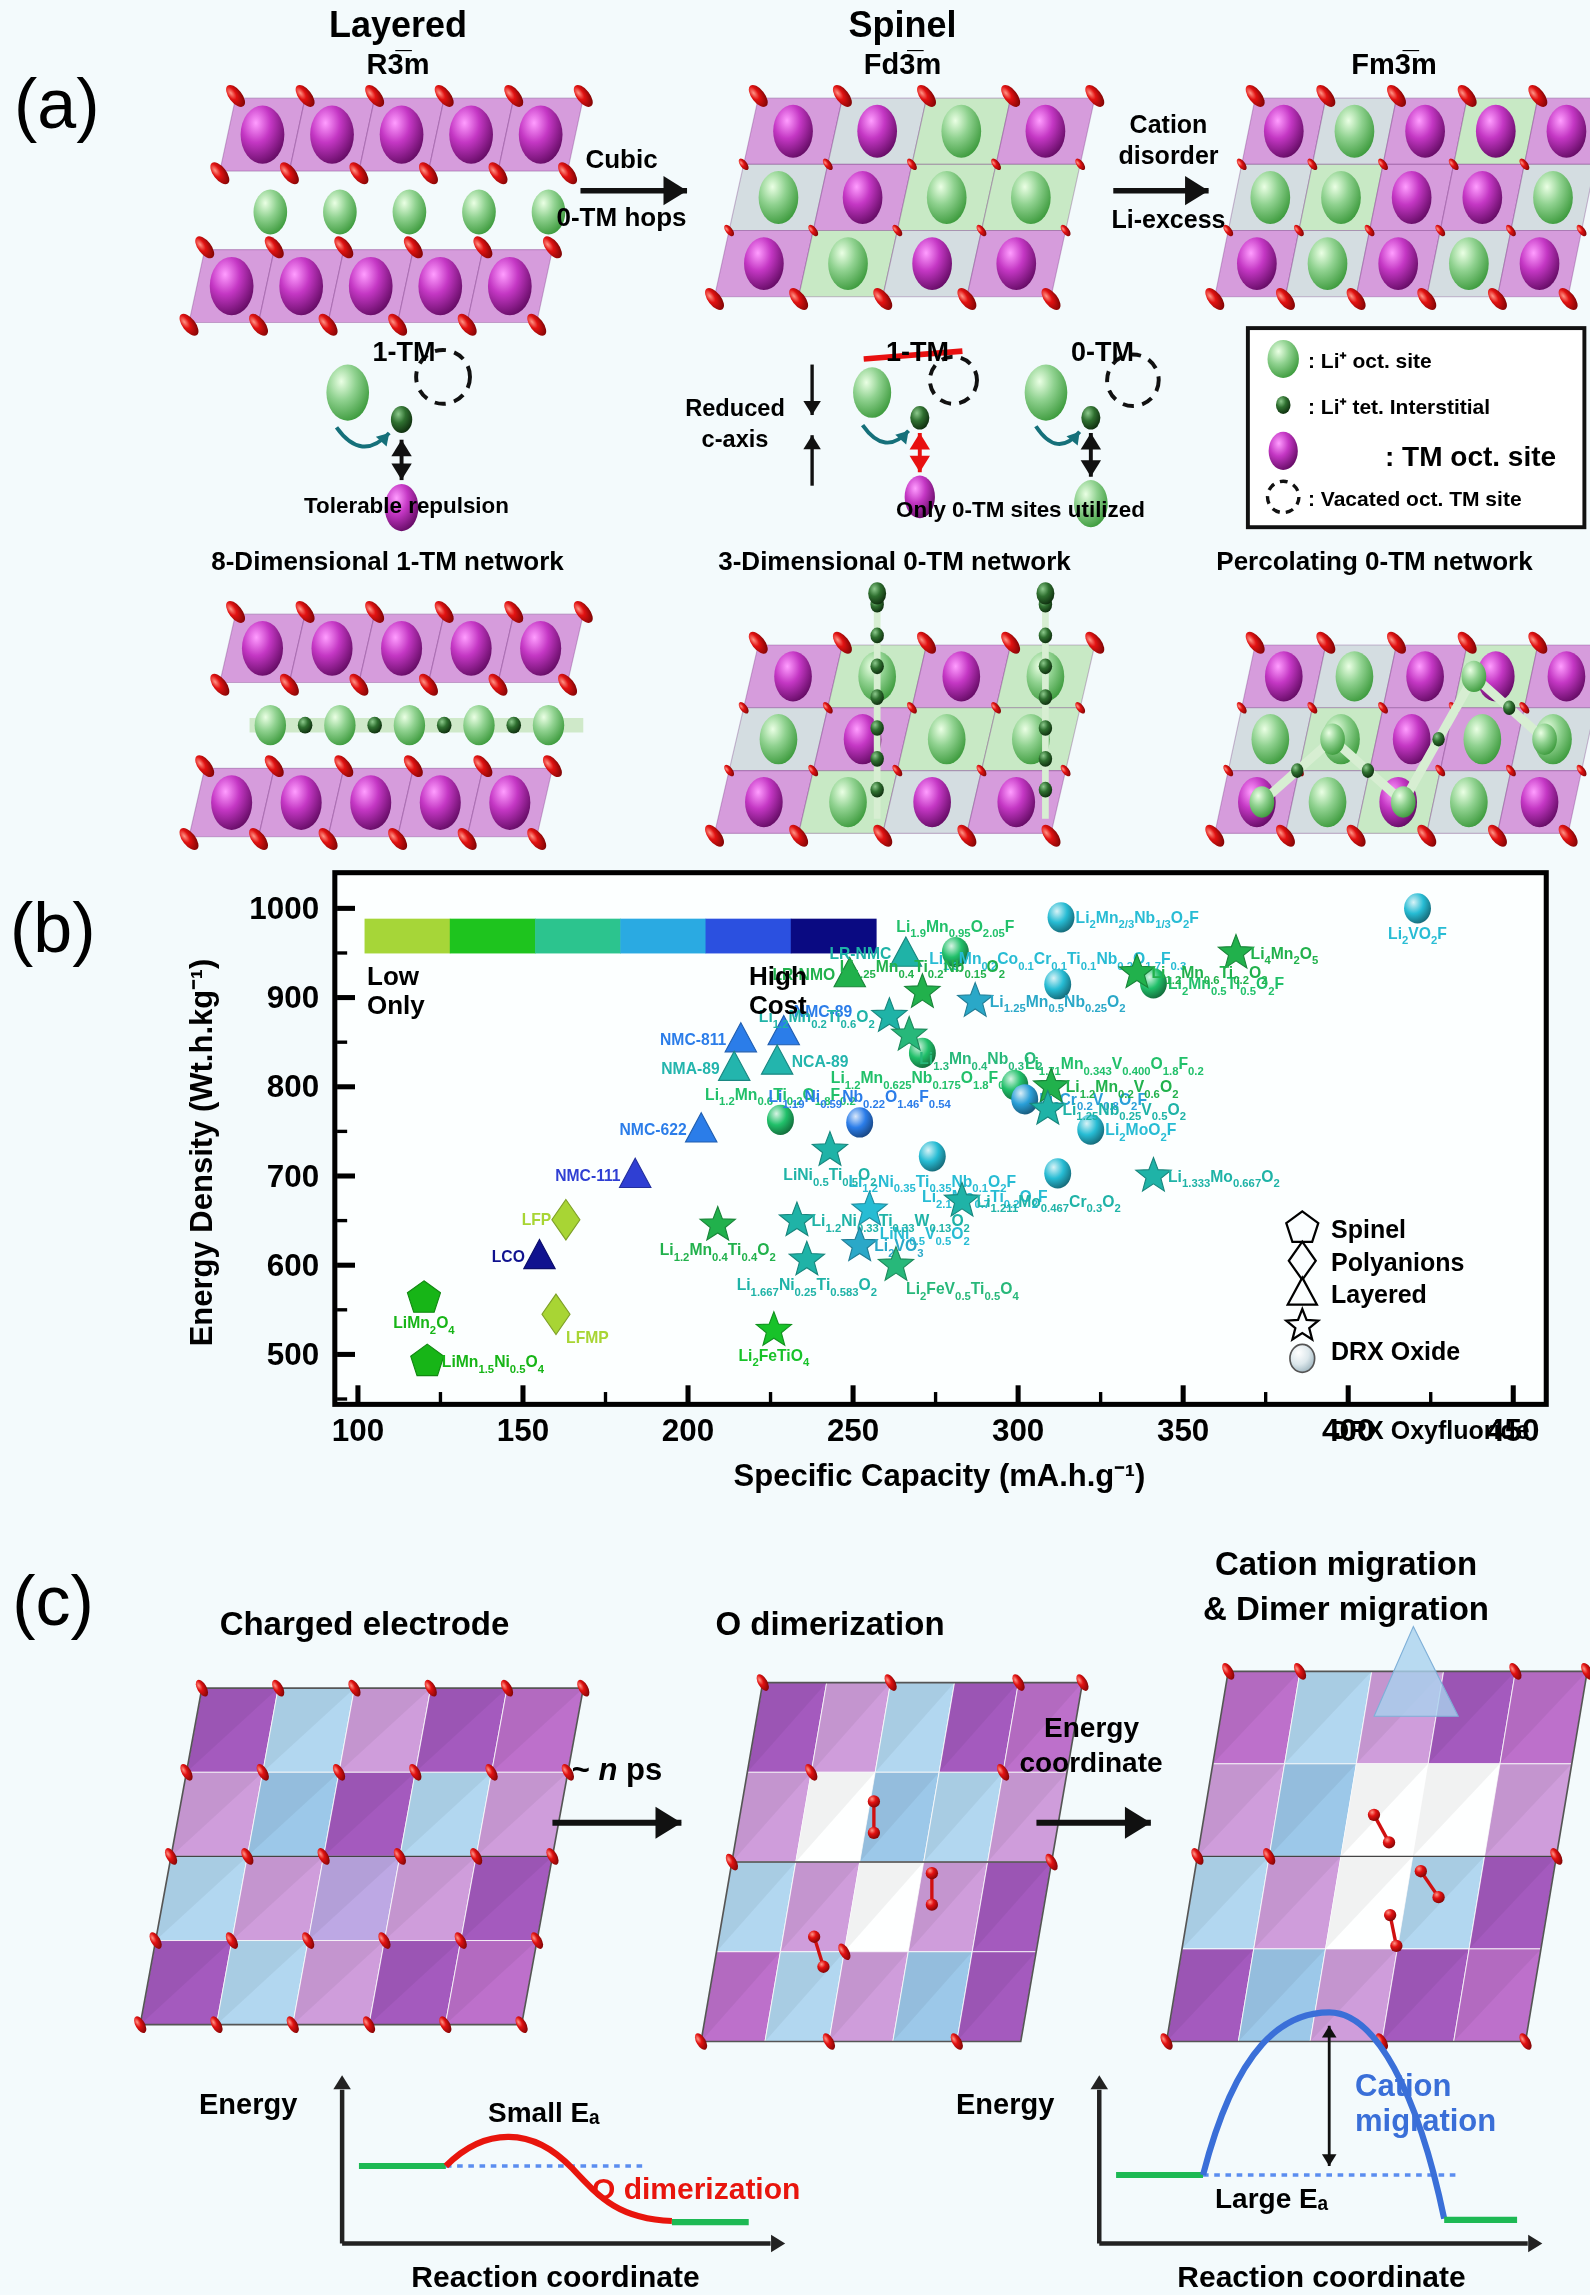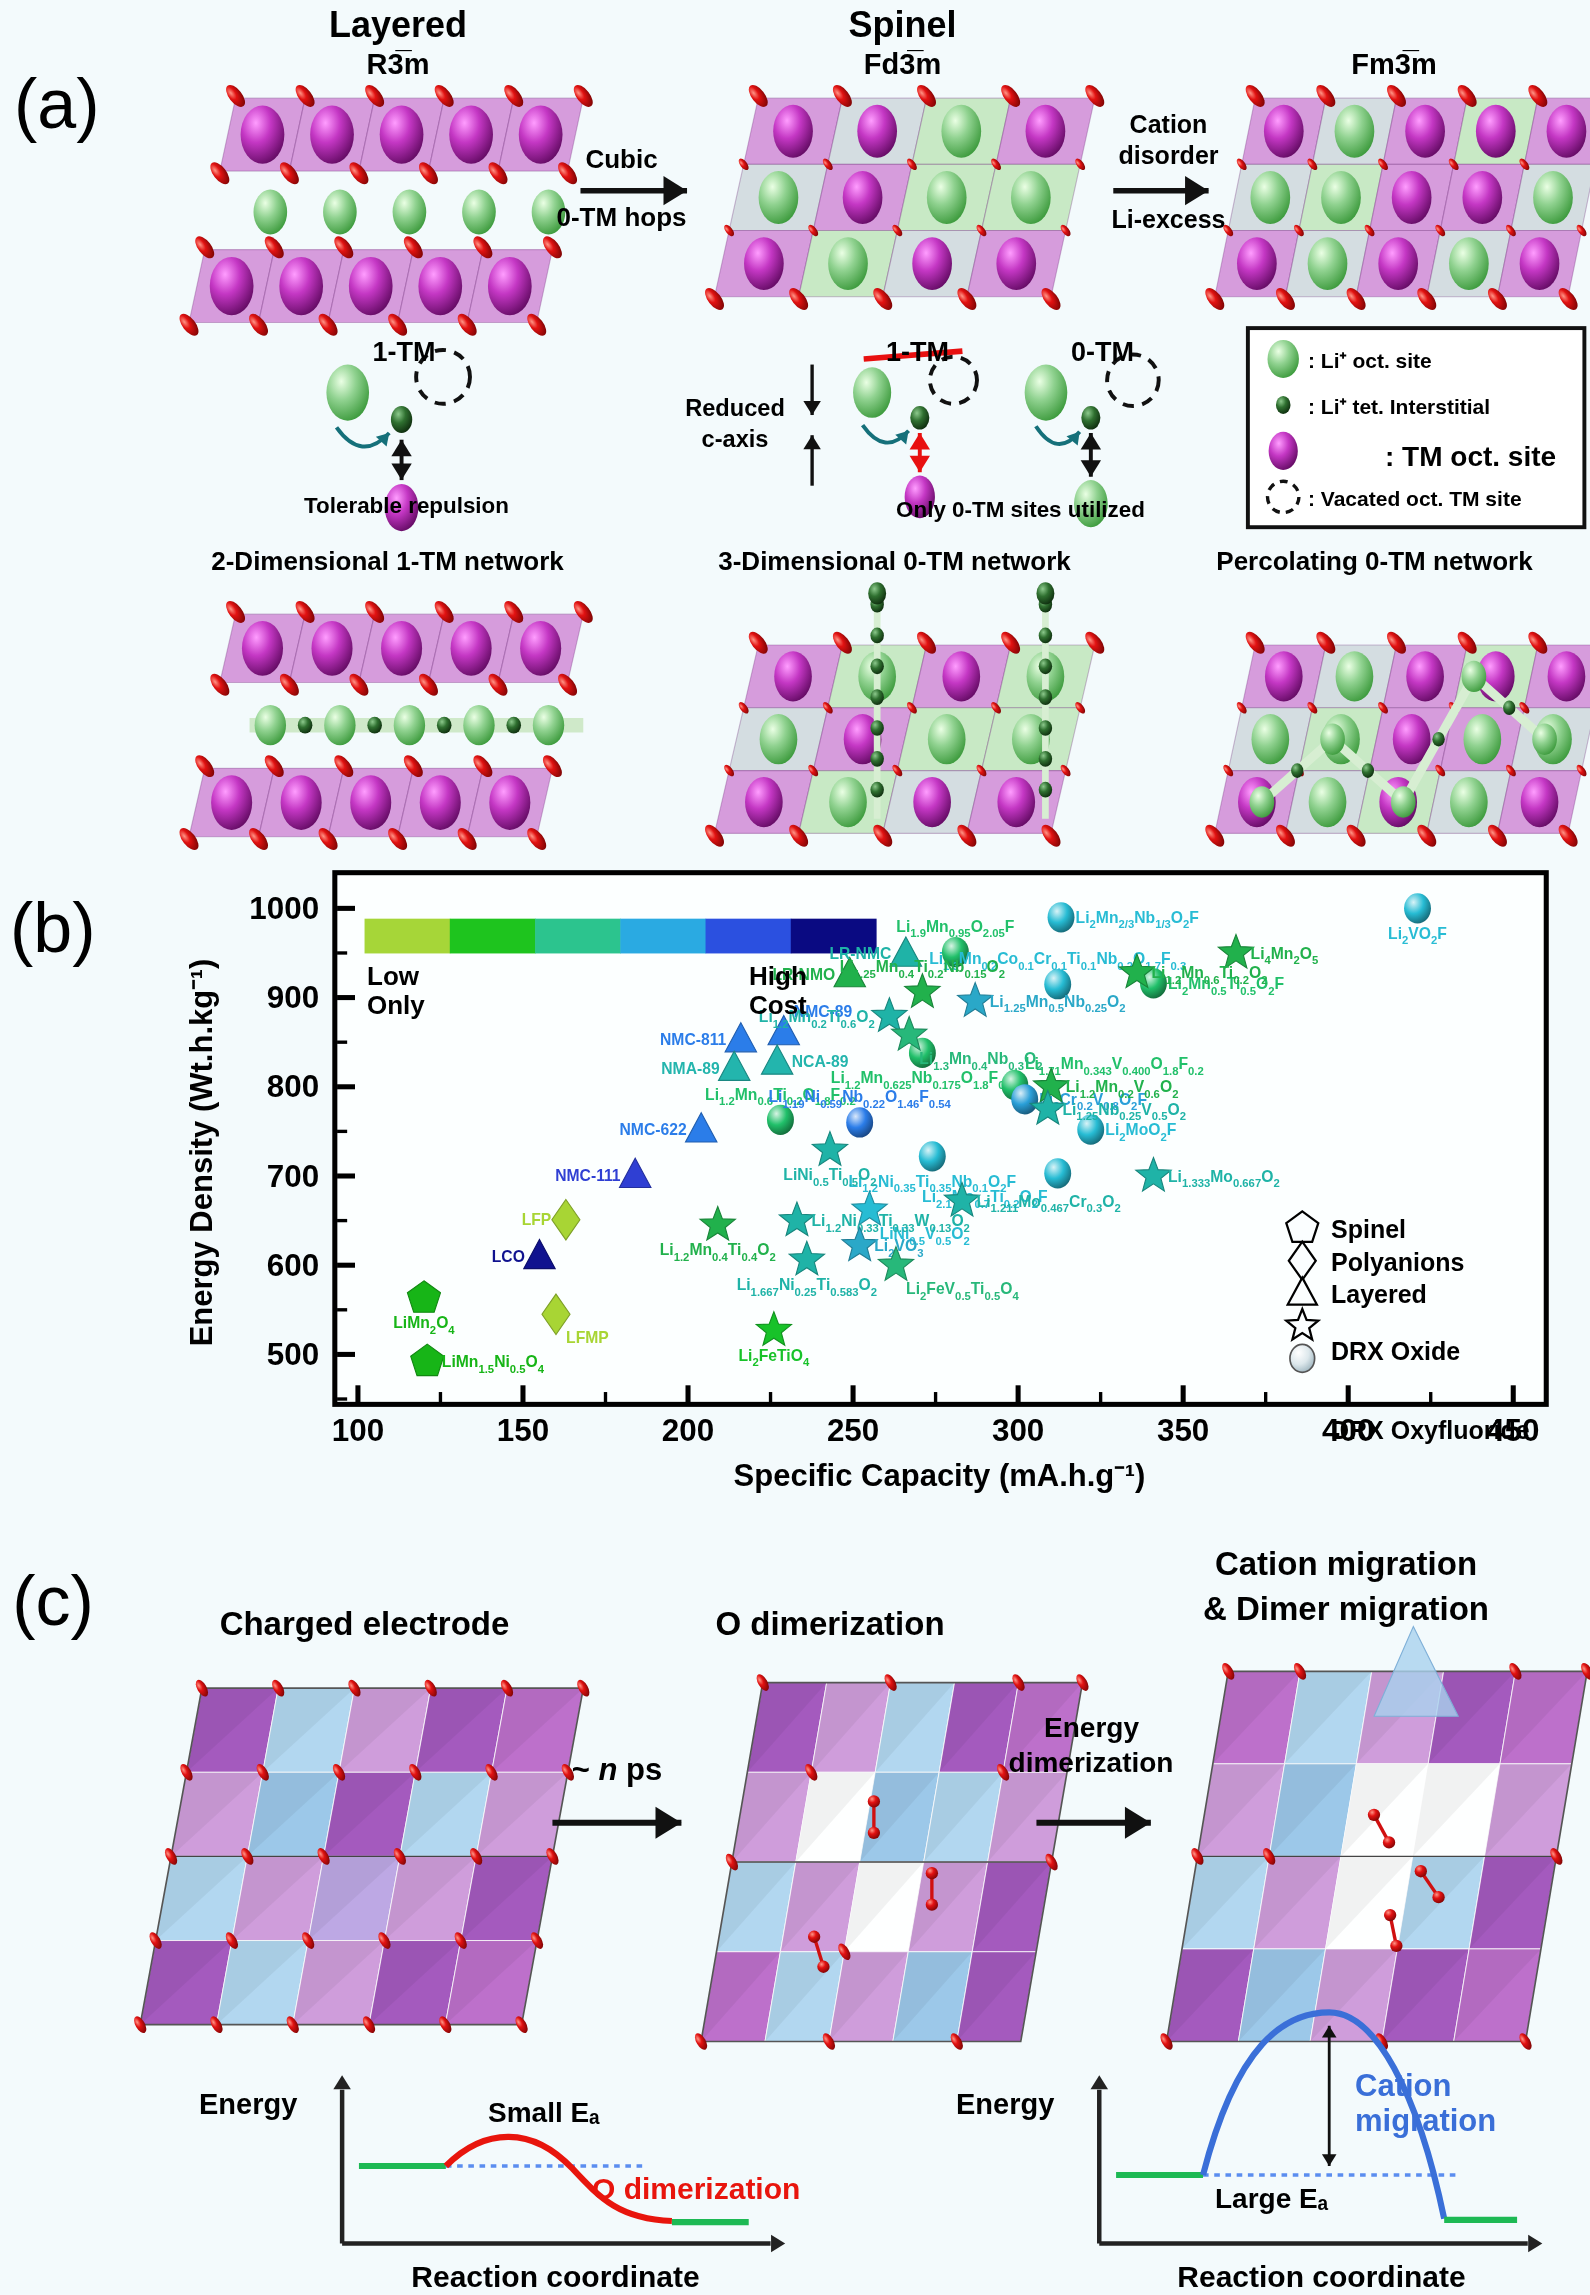--- a/index.html
+++ b/index.html
@@ -817,21 +817,21 @@
   <div class="t b c" style="left:679px;top:426px;width:112px;font-size:23.6px;">c-axis</div>
   <div class="t b c" style="left:864px;top:337px;width:107px;font-size:27px;">1-TM</div>
   <div class="t b c" style="left:1049px;top:337px;width:107px;font-size:27px;">0-TM</div>
   <div class="t b c" style="left:841px;top:497px;width:359px;font-size:22.4px;">Only 0-TM sites utilized</div>
 
   <div class="t b" style="left:1308px;top:349px;width:276px;font-size:21px;">:  Li⁺ oct. site</div>
   <div class="t b" style="left:1308px;top:395px;width:276px;font-size:21px;">:  Li⁺ tet. Interstitial</div>
   <div class="t b" style="left:1385px;top:441px;width:276px;font-size:28px;">:  TM oct. site</div>
   <div class="t b" style="left:1308px;top:487px;width:276px;font-size:21px;">:  Vacated oct. TM site</div>
 
-  <div class="t b c" style="left:191px;top:547px;width:393px;font-size:26px;">2-Dimensional 1-TM network</div>
+  <div class="t b c" style="left:191px;top:547px;width:393px;font-size:26px;">8-Dimensional 1-TM network</div>
   <div class="t b c" style="left:698px;top:547px;width:393px;font-size:26px;">3-Dimensional 0-TM network</div>
   <div class="t b c" style="left:1178px;top:547px;width:393px;font-size:26px;">Percolating 0-TM network</div>
 
   <div class="t panel-label" style="left:10px;top:889px;">(b)</div>
   <div class="t b" style="left:367px;top:962px;width:84px;font-size:26px;">Low Only</div>
   <div class="t b" style="left:749px;top:962px;width:90px;font-size:26px;">High Cost</div>
   <div class="t b c" style="left:185px;top:1436px;width:567px;font-size:31px;transform:rotate(-90deg);transform-origin:0 0;">Energy Density (Wt.h.kg⁻¹)</div>
   <div class="t b c" style="left:603px;top:1459px;width:673px;font-size:31px;">Specific Capacity (mA.h.g⁻¹)</div>
 
   <div class="t b" style="left:1331px;top:1215px;width:247px;font-size:25px;">Spinel</div>
@@ -841,21 +841,21 @@
   <div class="t b" style="left:1331px;top:1416px;width:247px;font-size:25px;">DRX Oxyfluoride</div>
 
   <div class="t panel-label" style="left:12.3px;top:1562px;">(c)</div>
   <div class="t b c" style="left:157px;top:1606px;width:415px;font-size:33px;">Charged electrode</div>
   <div class="t b c" style="left:628px;top:1606px;width:404px;font-size:33px;">O dimerization</div>
   <div class="t b c" style="left:1144px;top:1546px;width:404px;font-size:33px;">Cation migration</div>
   <div class="t b c" style="left:1144px;top:1591px;width:404px;font-size:33px;">&amp; Dimer migration</div>
 
   <div class="t b c" style="left:547px;top:1753px;width:140px;font-size:31px;"><span>~ </span><i>n</i><span> ps</span></div>
   <div class="t b c" style="left:1027px;top:1712px;width:129px;font-size:28px;">Energy</div>
-  <div class="t b c" style="left:1007px;top:1747px;width:168px;font-size:28px;">dimerization</div>
+  <div class="t b c" style="left:1007px;top:1747px;width:168px;font-size:28px;">coordinate</div>
 
   <div class="t b" style="left:199px;top:2088px;width:135px;font-size:29px;">Energy</div>
   <div class="t b" style="left:488px;top:2097px;width:168px;font-size:28px;">Small Eₐ</div>
   <div class="t b" style="left:592px;top:2172px;width:236px;font-size:30px;color:#e8150d;">O dimerization</div>
   <div class="t b c" style="left:348px;top:2260px;width:415px;font-size:30px;">Reaction coordinate</div>
 
   <div class="t b" style="left:956px;top:2088px;width:135px;font-size:29px;">Energy</div>
   <div class="t b" style="left:1215px;top:2183px;width:163px;font-size:28px;">Large Eₐ</div>
   <div class="t b" style="left:1355px;top:2069px;width:241px;font-size:31px;color:#3a6fd8;">Cation migration</div>
   <div class="t b c" style="left:1114px;top:2260px;width:415px;font-size:30px;">Reaction coordinate</div>

